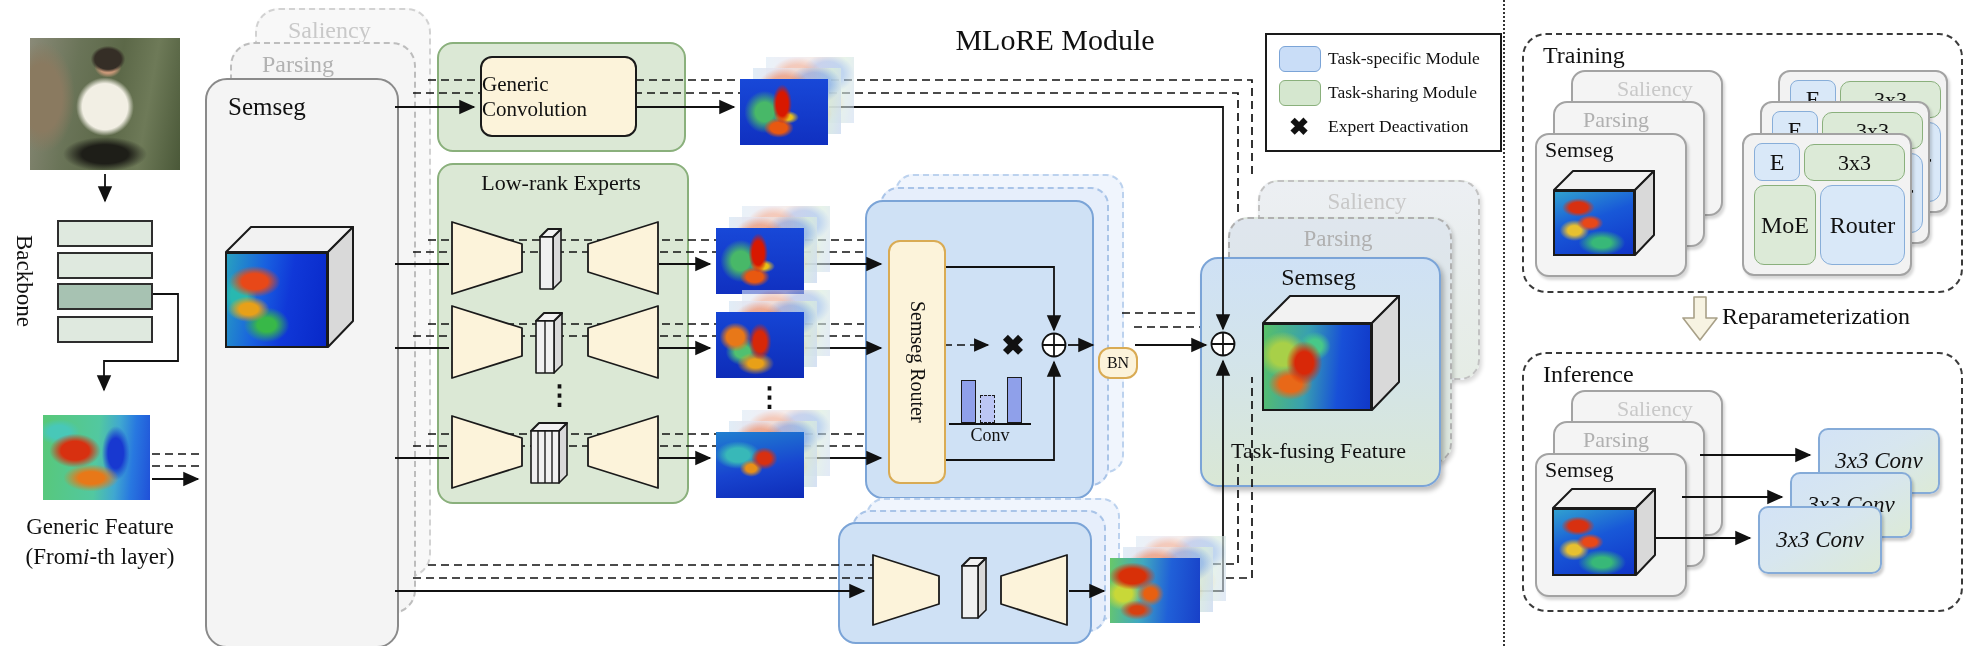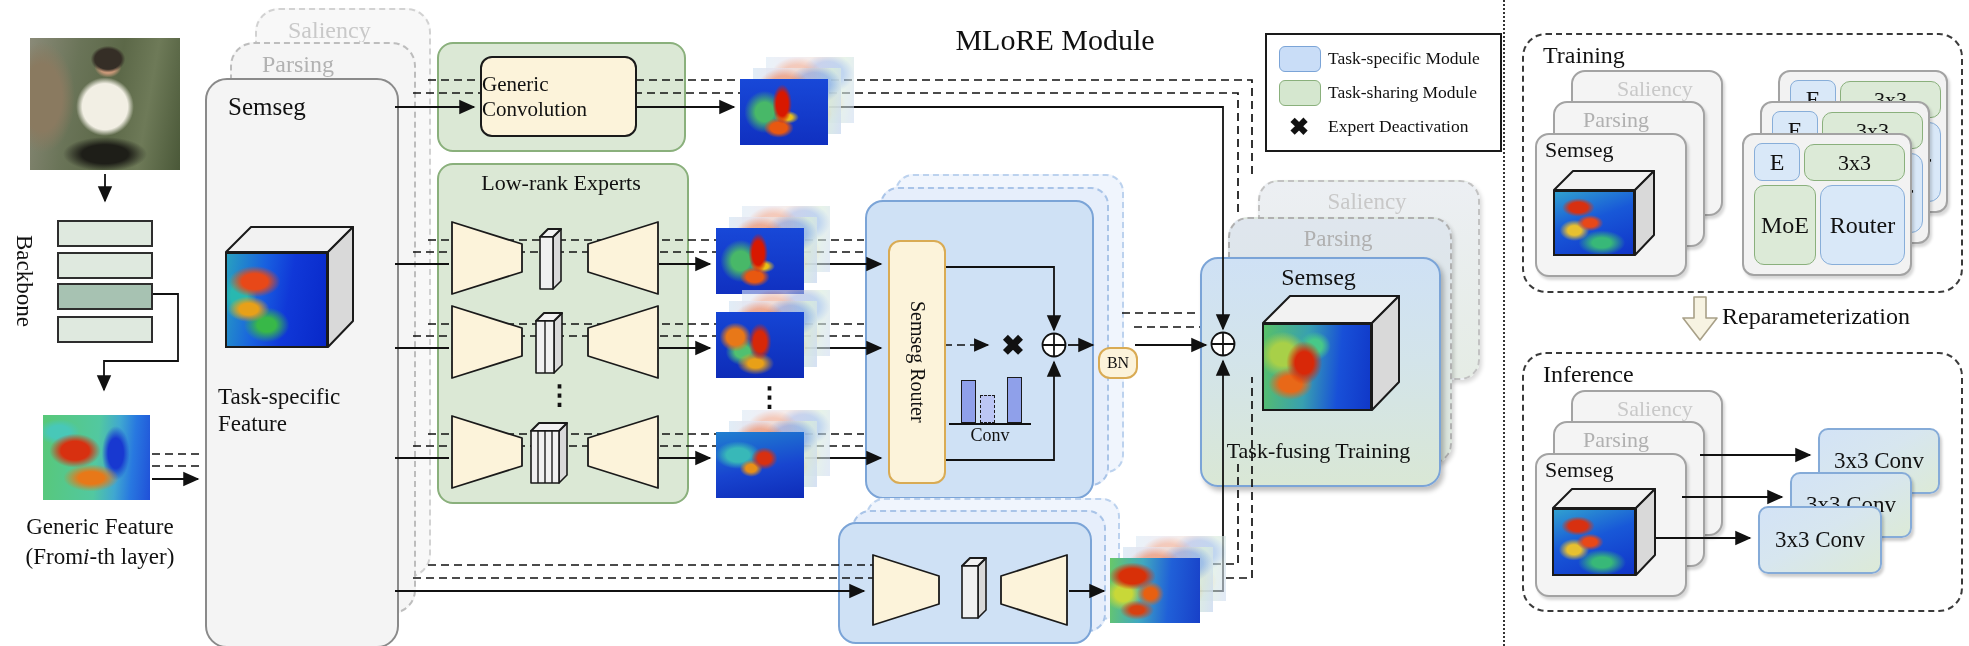--- a/index.html
+++ b/index.html
@@ -19,21 +19,21 @@
   .cream{background:#fcf3da;}
   .conv-inner{border:2.2px solid #1a1a1a;border-radius:12px;}
   .cream-soft{border:2px solid #d9ab54;border-radius:12px;}
   .panel{border:2.5px dashed #3a3a3a;border-radius:24px;}
   .tcard{background:#f4f4f4;border:2px solid #a3a3a3;border-radius:14px;box-shadow:2px 3px 3px rgba(0,0,0,.16);}
   .mcard{background:#f2f2f2;border:2px solid #a3a3a3;border-radius:12px;box-shadow:2px 3px 3px rgba(0,0,0,.16);}
   .ebox{background:#d9e8f8;border:1.8px solid #88aed9;border-radius:8px;}
   .gbox{background:#dcead7;border:1.8px solid #8ab07c;border-radius:10px;}
   .rbox{background:#d9e8f8;border:1.8px solid #88aed9;border-radius:12px;}
   .ccard{background:linear-gradient(150deg,#d3e3f6 0%,#d7e6ef 45%,#dcead7 100%);
-         border:2px solid #85abd8;border-radius:10px;box-shadow:2px 3px 3px rgba(0,0,0,.2);}
+         border:2px solid #85abd8;border-radius:10px;box-shadow:2px 3px 3px rgba(0,0,0,.2);font-style:italic;}
   .fuse-ghost1{background:linear-gradient(180deg,#eceff3,#e5ece5);border:2px dashed #c2c2c2;border-radius:20px;box-shadow:2px 3px 4px rgba(0,0,0,.15);}
   .fuse-ghost2{background:linear-gradient(180deg,#dfe6ee,#dce6dc);border:2px dashed #b0b0b0;border-radius:20px;box-shadow:2px 3px 4px rgba(0,0,0,.18);}
   .fuse-main{background:linear-gradient(180deg,#cfe1f5 0%,#d3e4ea 45%,#d9e7d5 100%);border:2px solid #7ba4d7;border-radius:18px;box-shadow:3px 4px 5px rgba(0,0,0,.25);}
   .bar{background:#dfe9df;border:2px solid #2e2e2e;}
   .bar-dark{background:#a7c2b2;}
   
   .hm{position:absolute;}
   .hm-generic{background:
     radial-gradient(ellipse 24% 20% at 30% 42%, #d83010 0 55%, rgba(216,48,16,0) 100%),
     radial-gradient(ellipse 26% 16% at 45% 74%, #e87818 0 45%, rgba(0,0,0,0) 100%),
@@ -112,38 +112,37 @@
 <body>
 
 <div id="canvas">
 
   <div class="abs ghost-task" style="left:255px;top:8px;width:172px;height:566px;"></div>
   <div class="lbl" style="left:288px;top:16px;font-size:24px;color:#c9c9c9;">Saliency</div>
   <div class="abs ghost-task2" style="left:230px;top:42px;width:182px;height:568px;"></div>
   <div class="lbl" style="left:262px;top:50px;font-size:24px;color:#b2b2b2;">Parsing</div>
   <div class="abs solid-task" style="left:205px;top:78px;width:190px;height:566px;"></div>
   <div class="lbl" style="left:228px;top:92px;font-size:25px;">Semseg</div>
-  <div class="lbl center" style="left:218px;top:383px;width:164px;font-size:23px;">Task-specific Feature</div>
 
   <div class="abs greenbox" style="left:437px;top:42px;width:245px;height:106px;"></div>
 
   <div class="abs greenbox" style="left:437px;top:163px;width:248px;height:337px;"></div>
   <div class="lbl center" style="left:437px;top:170px;width:248px;font-size:22px;">Low-rank Experts</div>
 
   <div class="abs blue-ghost2" style="left:895px;top:174px;width:225px;height:295px;"></div>
   <div class="abs blue-ghost1" style="left:880px;top:187px;width:225px;height:295px;"></div>
   <div class="abs bluebox" style="left:865px;top:200px;width:225px;height:295px;"></div>
 
   <div class="abs fuse-ghost1" style="left:1258px;top:180px;width:218px;height:196px;"></div>
   <div class="lbl center" style="left:1258px;top:188px;width:218px;font-size:23px;color:#c8c8c8;">Saliency</div>
   <div class="abs fuse-ghost2" style="left:1228px;top:217px;width:220px;height:243px;"></div>
   <div class="lbl center" style="left:1228px;top:225px;width:220px;font-size:23px;color:#b0b0b0;">Parsing</div>
   <div class="abs fuse-main" style="left:1200px;top:257px;width:237px;height:226px;"></div>
   <div class="lbl center" style="left:1200px;top:263px;width:237px;font-size:24px;">Semseg</div>
-  <div class="lbl center" style="left:1200px;top:438px;width:237px;font-size:22px;">Task-fusing Training</div>
+  <div class="lbl center" style="left:1200px;top:438px;width:237px;font-size:22px;">Task-fusing Feature</div>
 
   <div class="abs blue-ghost2" style="left:866px;top:498px;width:250px;height:118px;"></div>
   <div class="abs blue-ghost1" style="left:852px;top:510px;width:250px;height:118px;"></div>
   <div class="abs bluebox" style="left:838px;top:522px;width:250px;height:118px;"></div>
 
   <div class="abs" style="left:1503px;top:0;height:646px;width:0;border-left:2.5px dotted #333;"></div>
 
   <div class="abs panel" style="left:1522px;top:33px;width:437px;height:256px;"></div>
   <div class="lbl" style="left:1543px;top:41px;font-size:24px;">Training</div>
 

